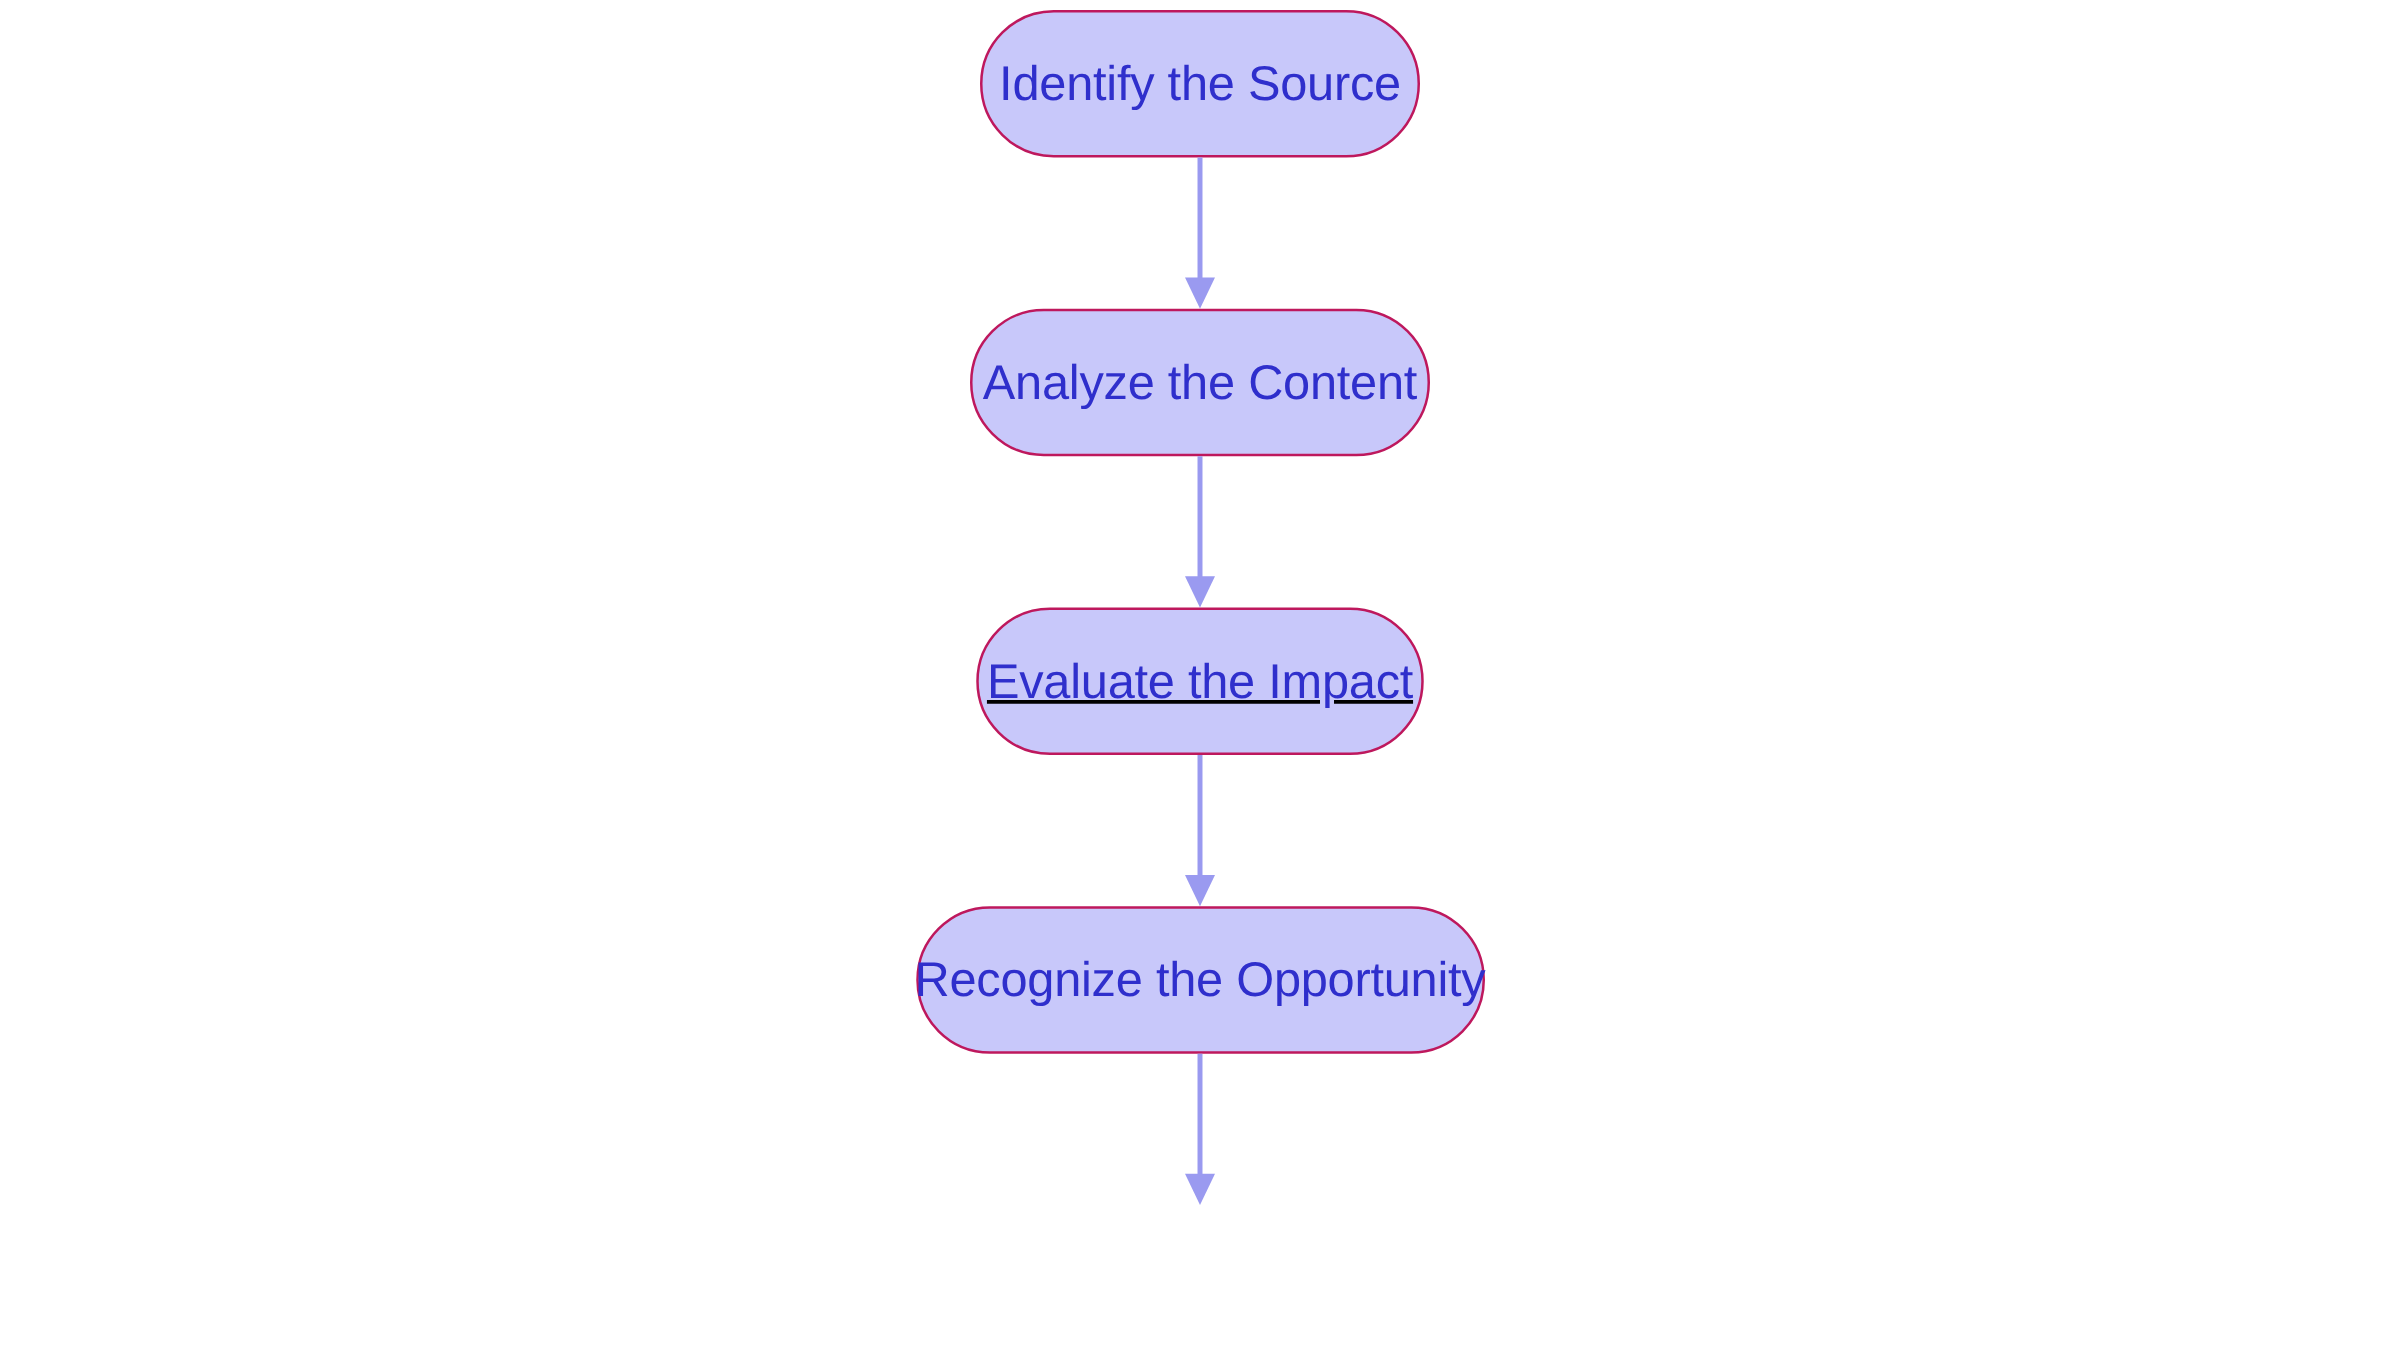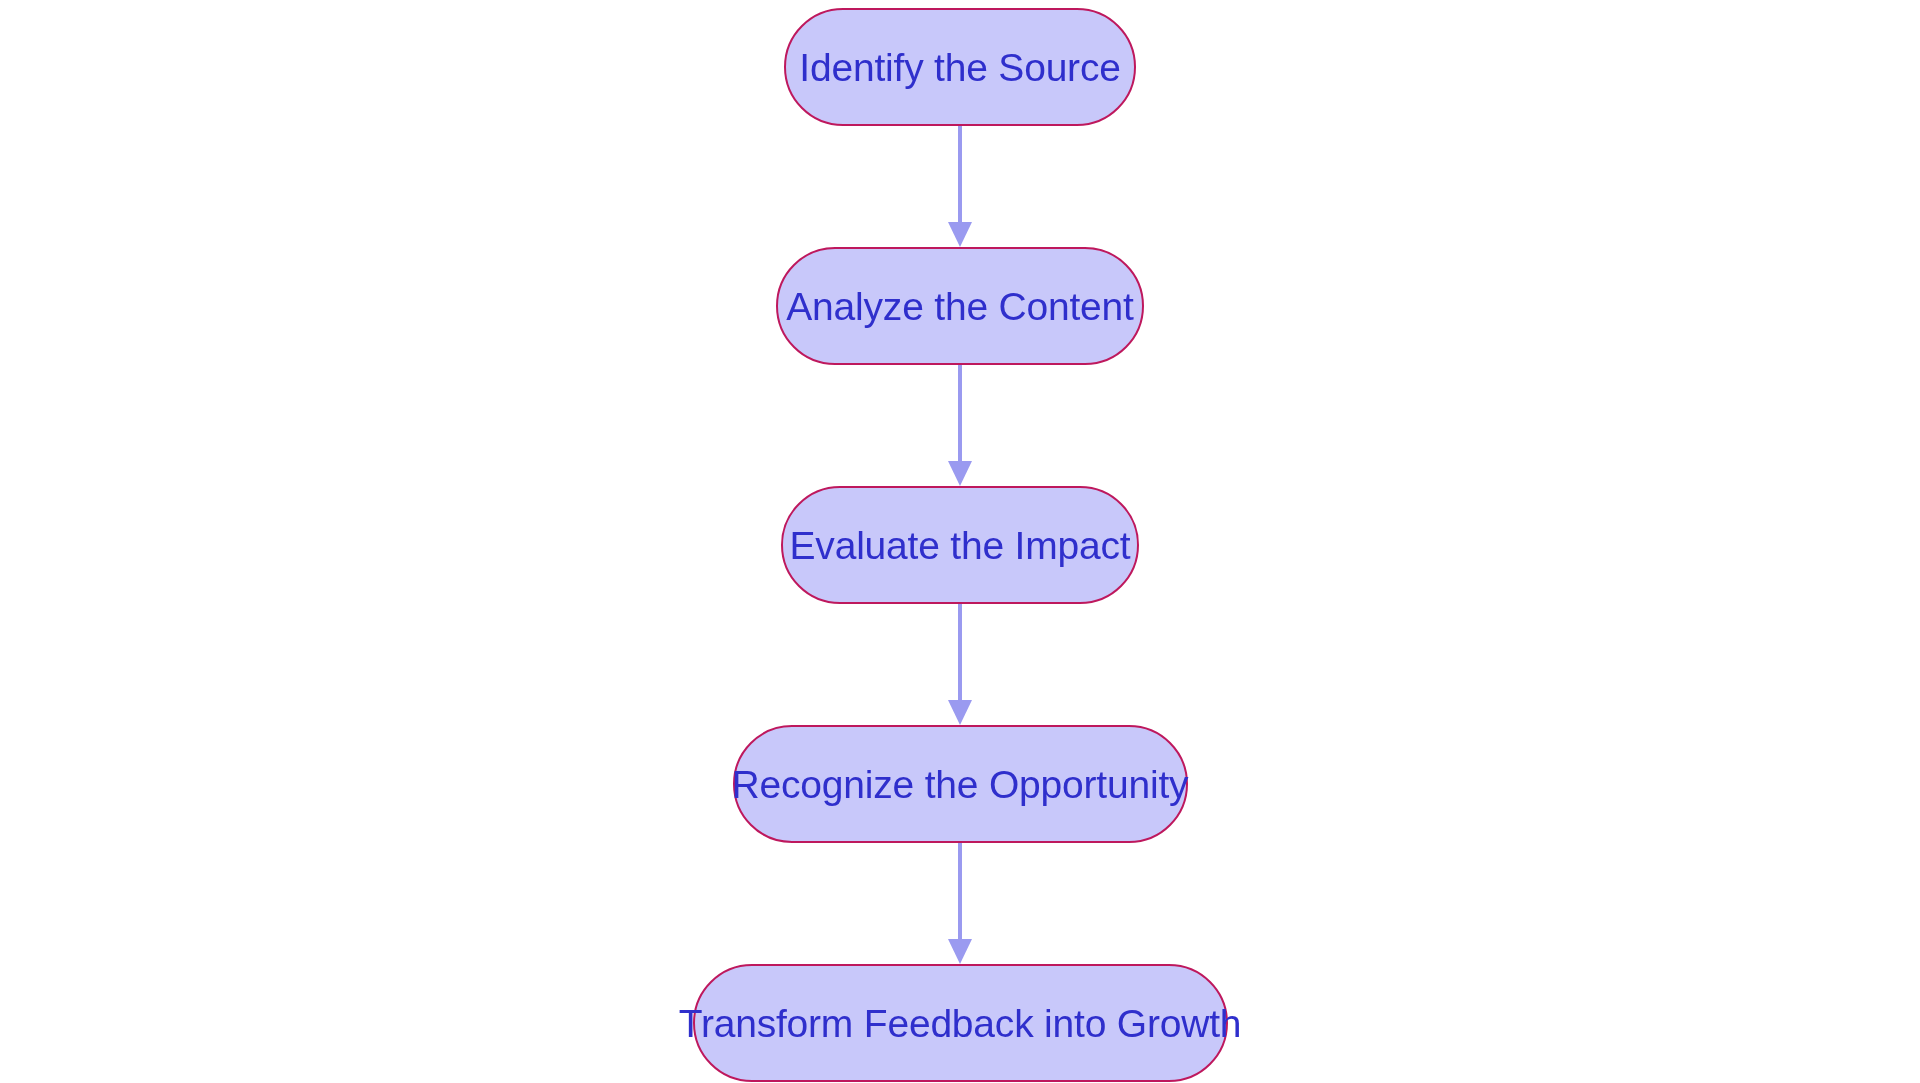--- a/index.html
+++ b/index.html
@@ -52,21 +52,21 @@
     letter-spacing: -0.2px;
     color: #2f2fcc;
     white-space: nowrap;
     line-height: 1;
     padding: 0 38px;
   }
 
   
   .node-w1 { width: 352px; }
   .node-w2 { width: 368px; text-align: center; }
-  .node-w3 { width: 358px; }
+  .node-w3 { width: 358px; text-decoration: underline; }
   .node-w4 { width: 455px; text-align: right; }
   .node-w5 { width: 535px; }
 
   
   .flow-connector {
     position: relative;
     width: 40px;
     height: 121px;
     flex: none;
     display: block;
@@ -126,18 +126,15 @@
       <span class="flow-node-label">Recognize the Opportunity</span>
     </div>
 
     <div class="flow-connector">
       <svg viewBox="0 0 40 121" xmlns="http://www.w3.org/2000/svg" aria-hidden="true">
         <line x1="20" y1="0" x2="20" y2="98" stroke="#9a9af0" stroke-width="4"></line>
         <polygon points="8,96 32,96 20,121" fill="#9a9af0"></polygon>
       </svg>
     </div>
 
-    <div class="flow-node node-w5">
-      <span class="flow-node-label">Transform Feedback into Growth</span>
-    </div>
 
   </div>
 </div>
 
 </body></html>

